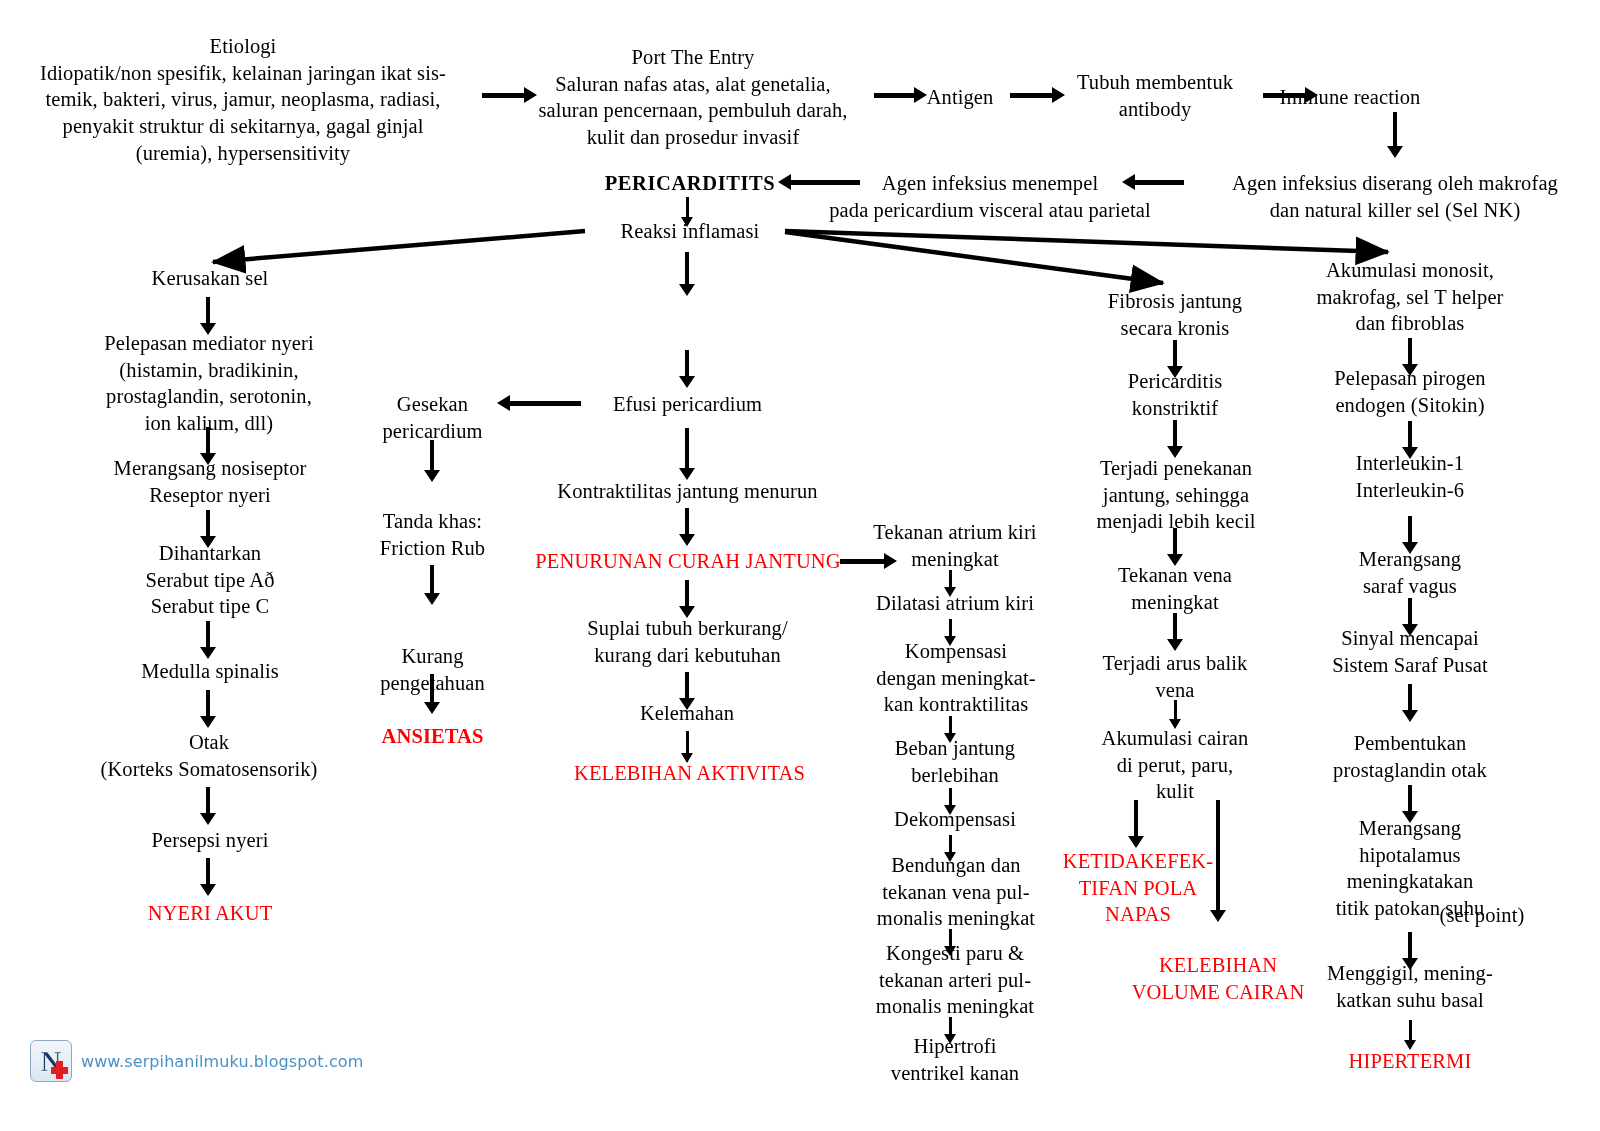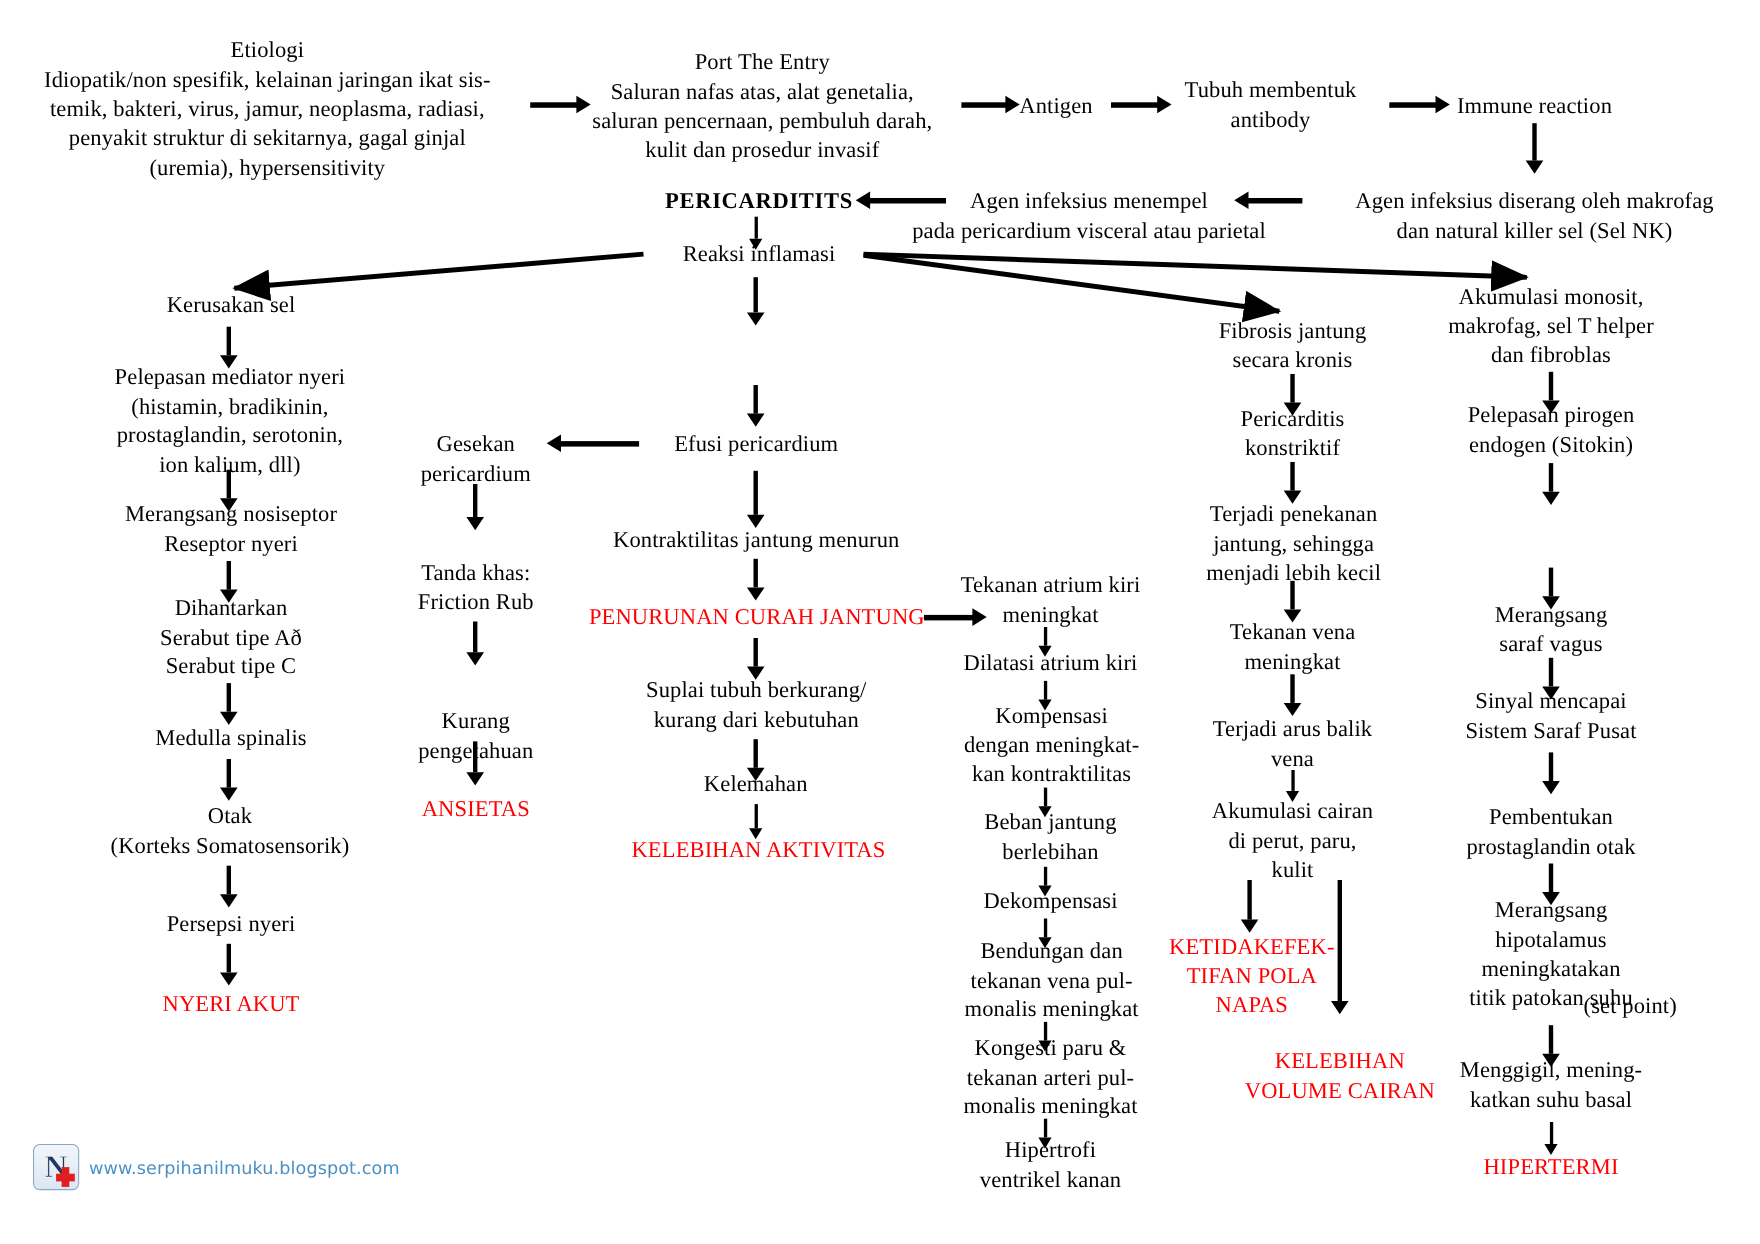--- a/index.html
+++ b/index.html
@@ -178,21 +178,21 @@
   </div>
 
   <div class="node" style="left:1060px; top:69px; width:190px;">Tubuh membentuk
 antibody</div>
 
   <div class="harrow right" style="left:1263px; top:95px; width:56px;">
     <span class="shaft" style="width:44px;"></span>
     <span class="head" style="left:42px;"></span>
   </div>
 
-  <div class="node" style="left:1295px; top:84px; width:200px;">Immune reaction</div>
+  <div class="node" style="left:1250px; top:84px; width:200px;">Immune reaction</div>
 
   <div class="varrow" style="left:1395px; top:112px; height:46px;">
     <span class="shaft" style="height:34px;"></span>
     <span class="head" style="top:34px;"></span>
   </div>
 
   <div class="node" style="left:1185px; top:170px; width:420px;">Agen infeksius diserang oleh makrofag
 dan natural killer sel (Sel NK)</div>
 
   <div class="harrow left" style="left:1122px; top:182px; width:62px;">
@@ -315,21 +315,21 @@
   </div>
 
   <div class="node" style="left:355px; top:610px; width:155px;margin-top:33px;">Kurang
 pengetahuan</div>
 
   <div class="varrow" style="left:432px; top:674px; height:40px;">
     <span class="shaft" style="height:28px;"></span>
     <span class="head" style="top:28px;"></span>
   </div>
 
-  <div class="node red" style="left:355px; top:723px; width:155px;">ANSIETAS</div>
+  <div class="node red" style="left:355px; top:723px; width:155px;font-weight:bold;">ANSIETAS</div>
 
   <div class="node" style="left:530px; top:478px; width:315px;">Kontraktilitas jantung menurun</div>
 
   <div class="varrow" style="left:687px; top:508px; height:38px;">
     <span class="shaft" style="height:26px;"></span>
     <span class="head" style="top:26px;"></span>
   </div>
 
   <div class="node red" style="left:528px; top:548px; width:320px;">PENURUNAN CURAH JANTUNG</div>
 
@@ -492,20 +492,22 @@
   </div>
 
   <div class="node" style="left:1293px; top:365px; width:234px;">Pelepasan pirogen
 endogen (Sitokin)</div>
 
   <div class="varrow" style="left:1410px; top:421px; height:38px;">
     <span class="shaft" style="height:26px;"></span>
     <span class="head" style="top:26px;"></span>
   </div>
 
+  <div class="node" style="left:1300px; top:450px; width:220px;">Interleukin-1
+Interleukin-6</div>
 
   <div class="varrow" style="left:1410px; top:516px; height:38px;">
     <span class="shaft" style="height:26px;"></span>
     <span class="head" style="top:26px;"></span>
   </div>
 
   <div class="node" style="left:1300px; top:546px; width:220px;">Merangsang
 saraf vagus</div>
 
   <div class="varrow" style="left:1410px; top:598px; height:38px;">

